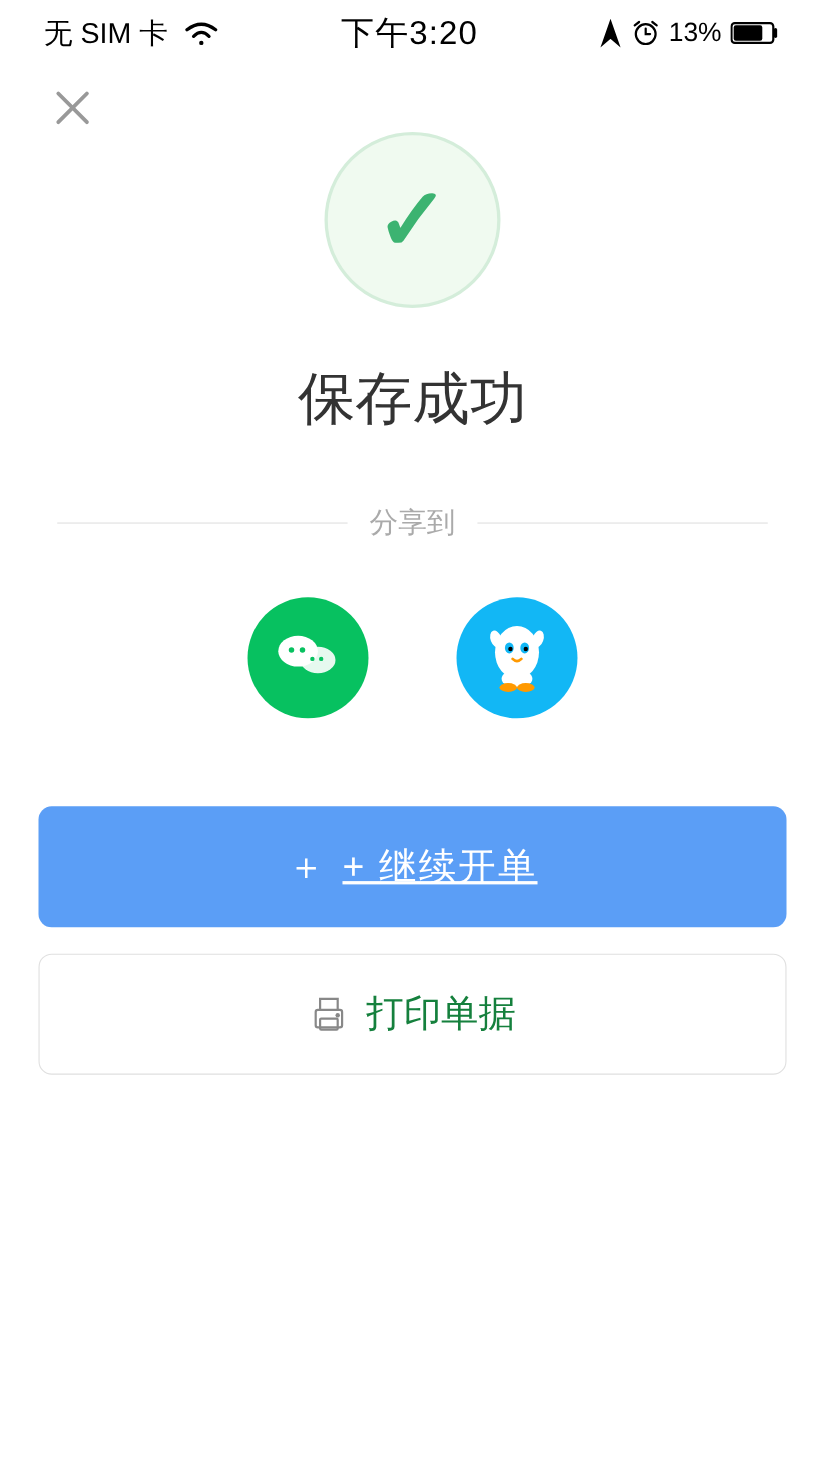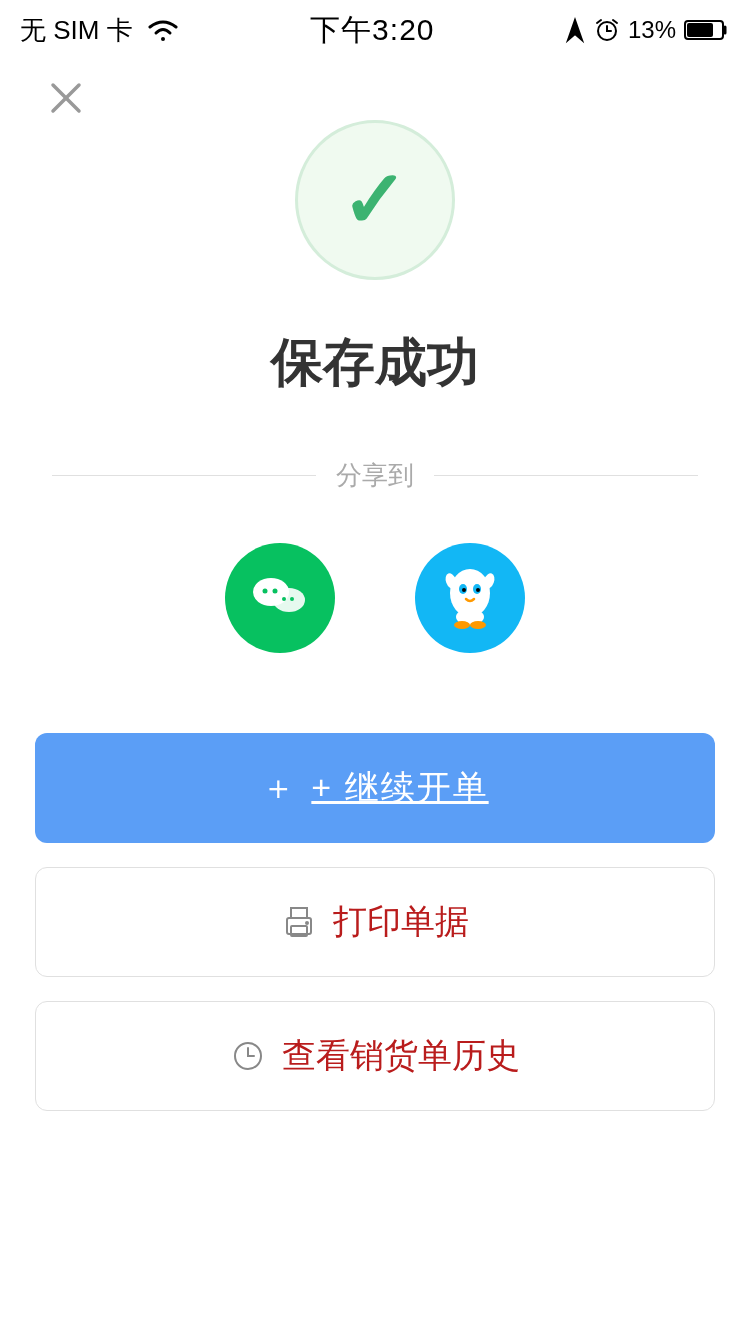--- a/index.html
+++ b/index.html
@@ -15,21 +15,21 @@
     }
 
     
     .status-bar {
       width: 100%;
       height: 60px;
       background: #fff;
       display: flex;
       align-items: center;
       justify-content: space-between;
-      padding: 0 20px;
+      padding: 0 40px;
       font-size: 26px;
       color: #000;
     }
     .status-left {
       display: flex;
       align-items: center;
       gap: 12px;
       font-size: 26px;
     }
     .status-center {
@@ -80,21 +80,21 @@
     .checkmark {
       color: #3cb371;
       font-size: 80px;
       line-height: 1;
       font-weight: 700;
     }
 
     
     .success-title {
       font-size: 52px;
-      font-weight: 700;
+      font-weight: 400;
       color: #333;
       margin-bottom: 60px;
     }
 
     
     .share-divider {
       width: 100%;
       display: flex;
       align-items: center;
       padding: 0 52px;
@@ -145,21 +145,21 @@
       height: 110px;
       border-radius: 12px;
       border: 1.5px solid #e0e0e0;
       display: flex;
       align-items: center;
       justify-content: center;
       gap: 16px;
       font-size: 34px;
       cursor: pointer;
       background: #fff;
-      color: #b91c1c;
+      color: #15803d;
     }
     .action-btn-primary {
       background: #5b9ef6;
       border: none;
       color: #fff;
     }
     .action-btn-primary .btn-icon {
       color: #fff;
     }
     .btn-icon {
@@ -271,25 +271,16 @@
         <svg width="36" height="36" viewBox="0 0 36 36" fill="none">
           <rect x="6" y="14" width="24" height="16" rx="2" stroke="#888" stroke-width="2" fill="none"></rect>
           <rect x="10" y="22" width="16" height="10" rx="1" stroke="#888" stroke-width="2" fill="none"></rect>
           <path d="M10 14 L10 4 L26 4 L26 14" stroke="#888" stroke-width="2" fill="none"></path>
           <circle cx="26" cy="19" r="2" fill="#888"></circle>
         </svg>
       </span>
       <span>打印单据</span>
     </button>
 
-    <button class="action-btn">
-      <span class="btn-icon">
-        <svg width="36" height="36" viewBox="0 0 36 36" fill="none">
-          <circle cx="18" cy="18" r="13" stroke="#888" stroke-width="2" fill="none"></circle>
-          <path d="M18 10 L18 18 L24 18" stroke="#888" stroke-width="2" stroke-linecap="round"></path>
-        </svg>
-      </span>
-      <span>查看销货单历史</span>
-    </button>
 
   </div>
 
 </div>
 
 </body></html>

